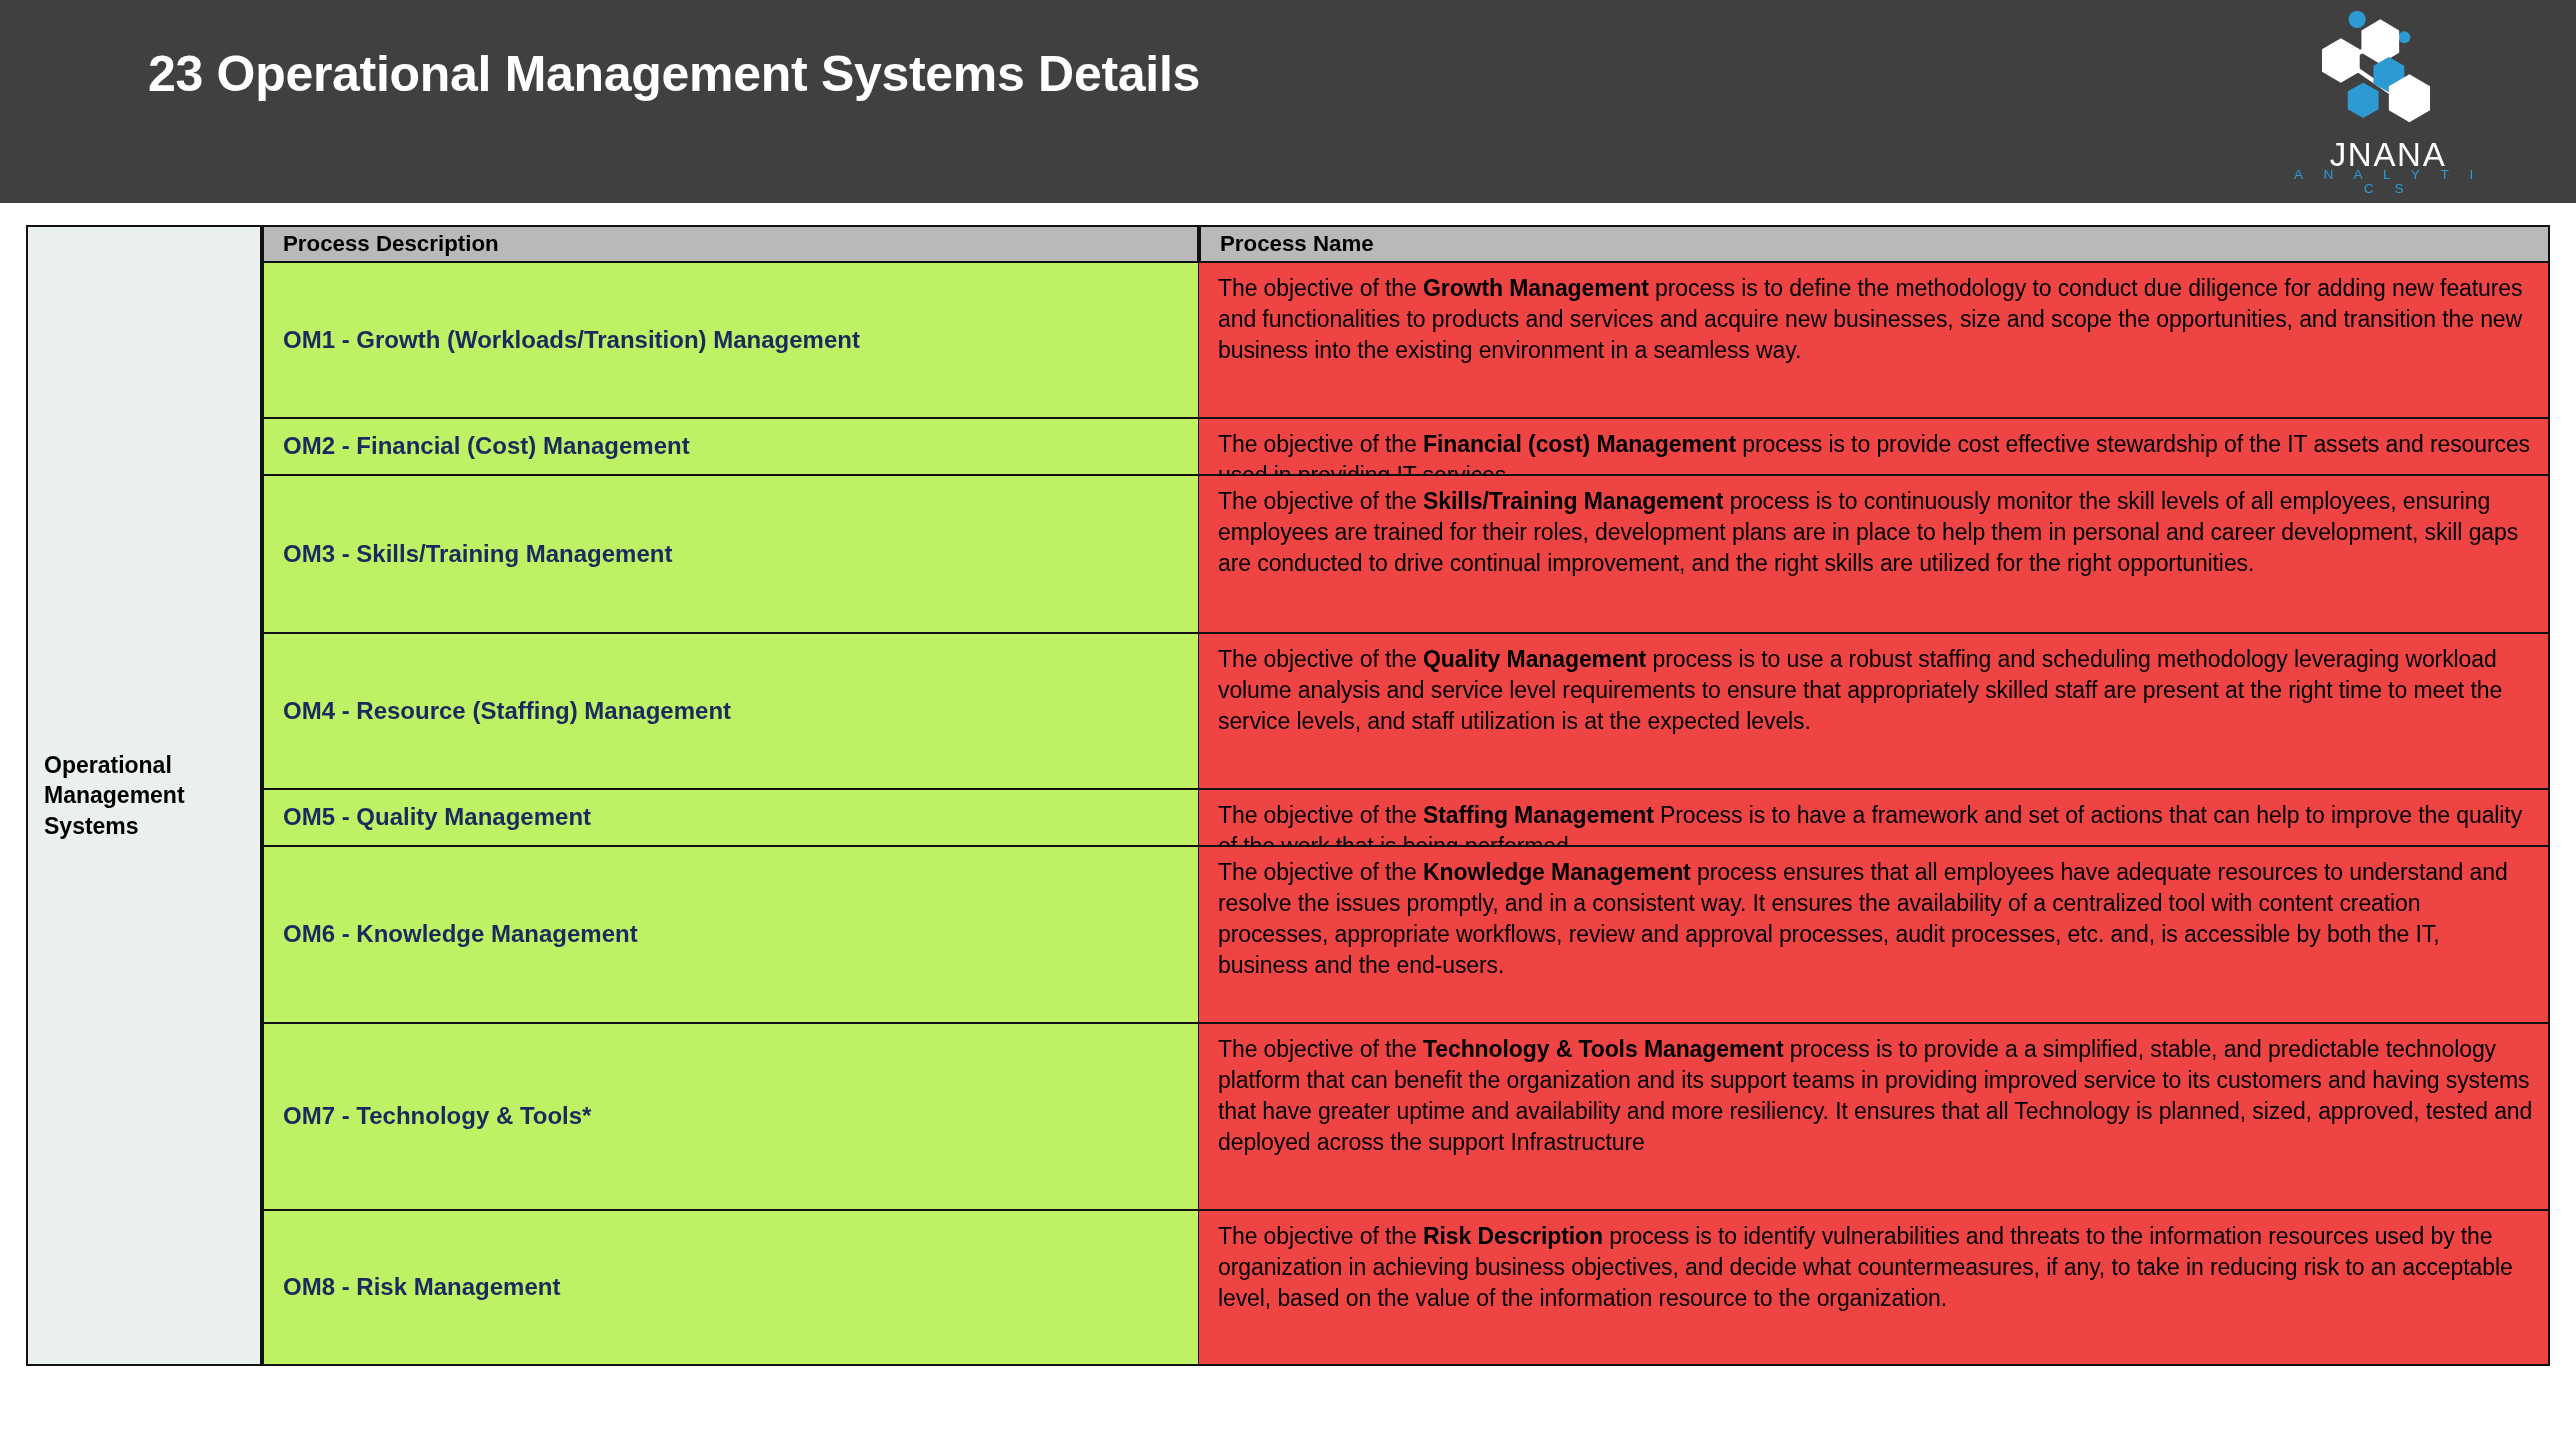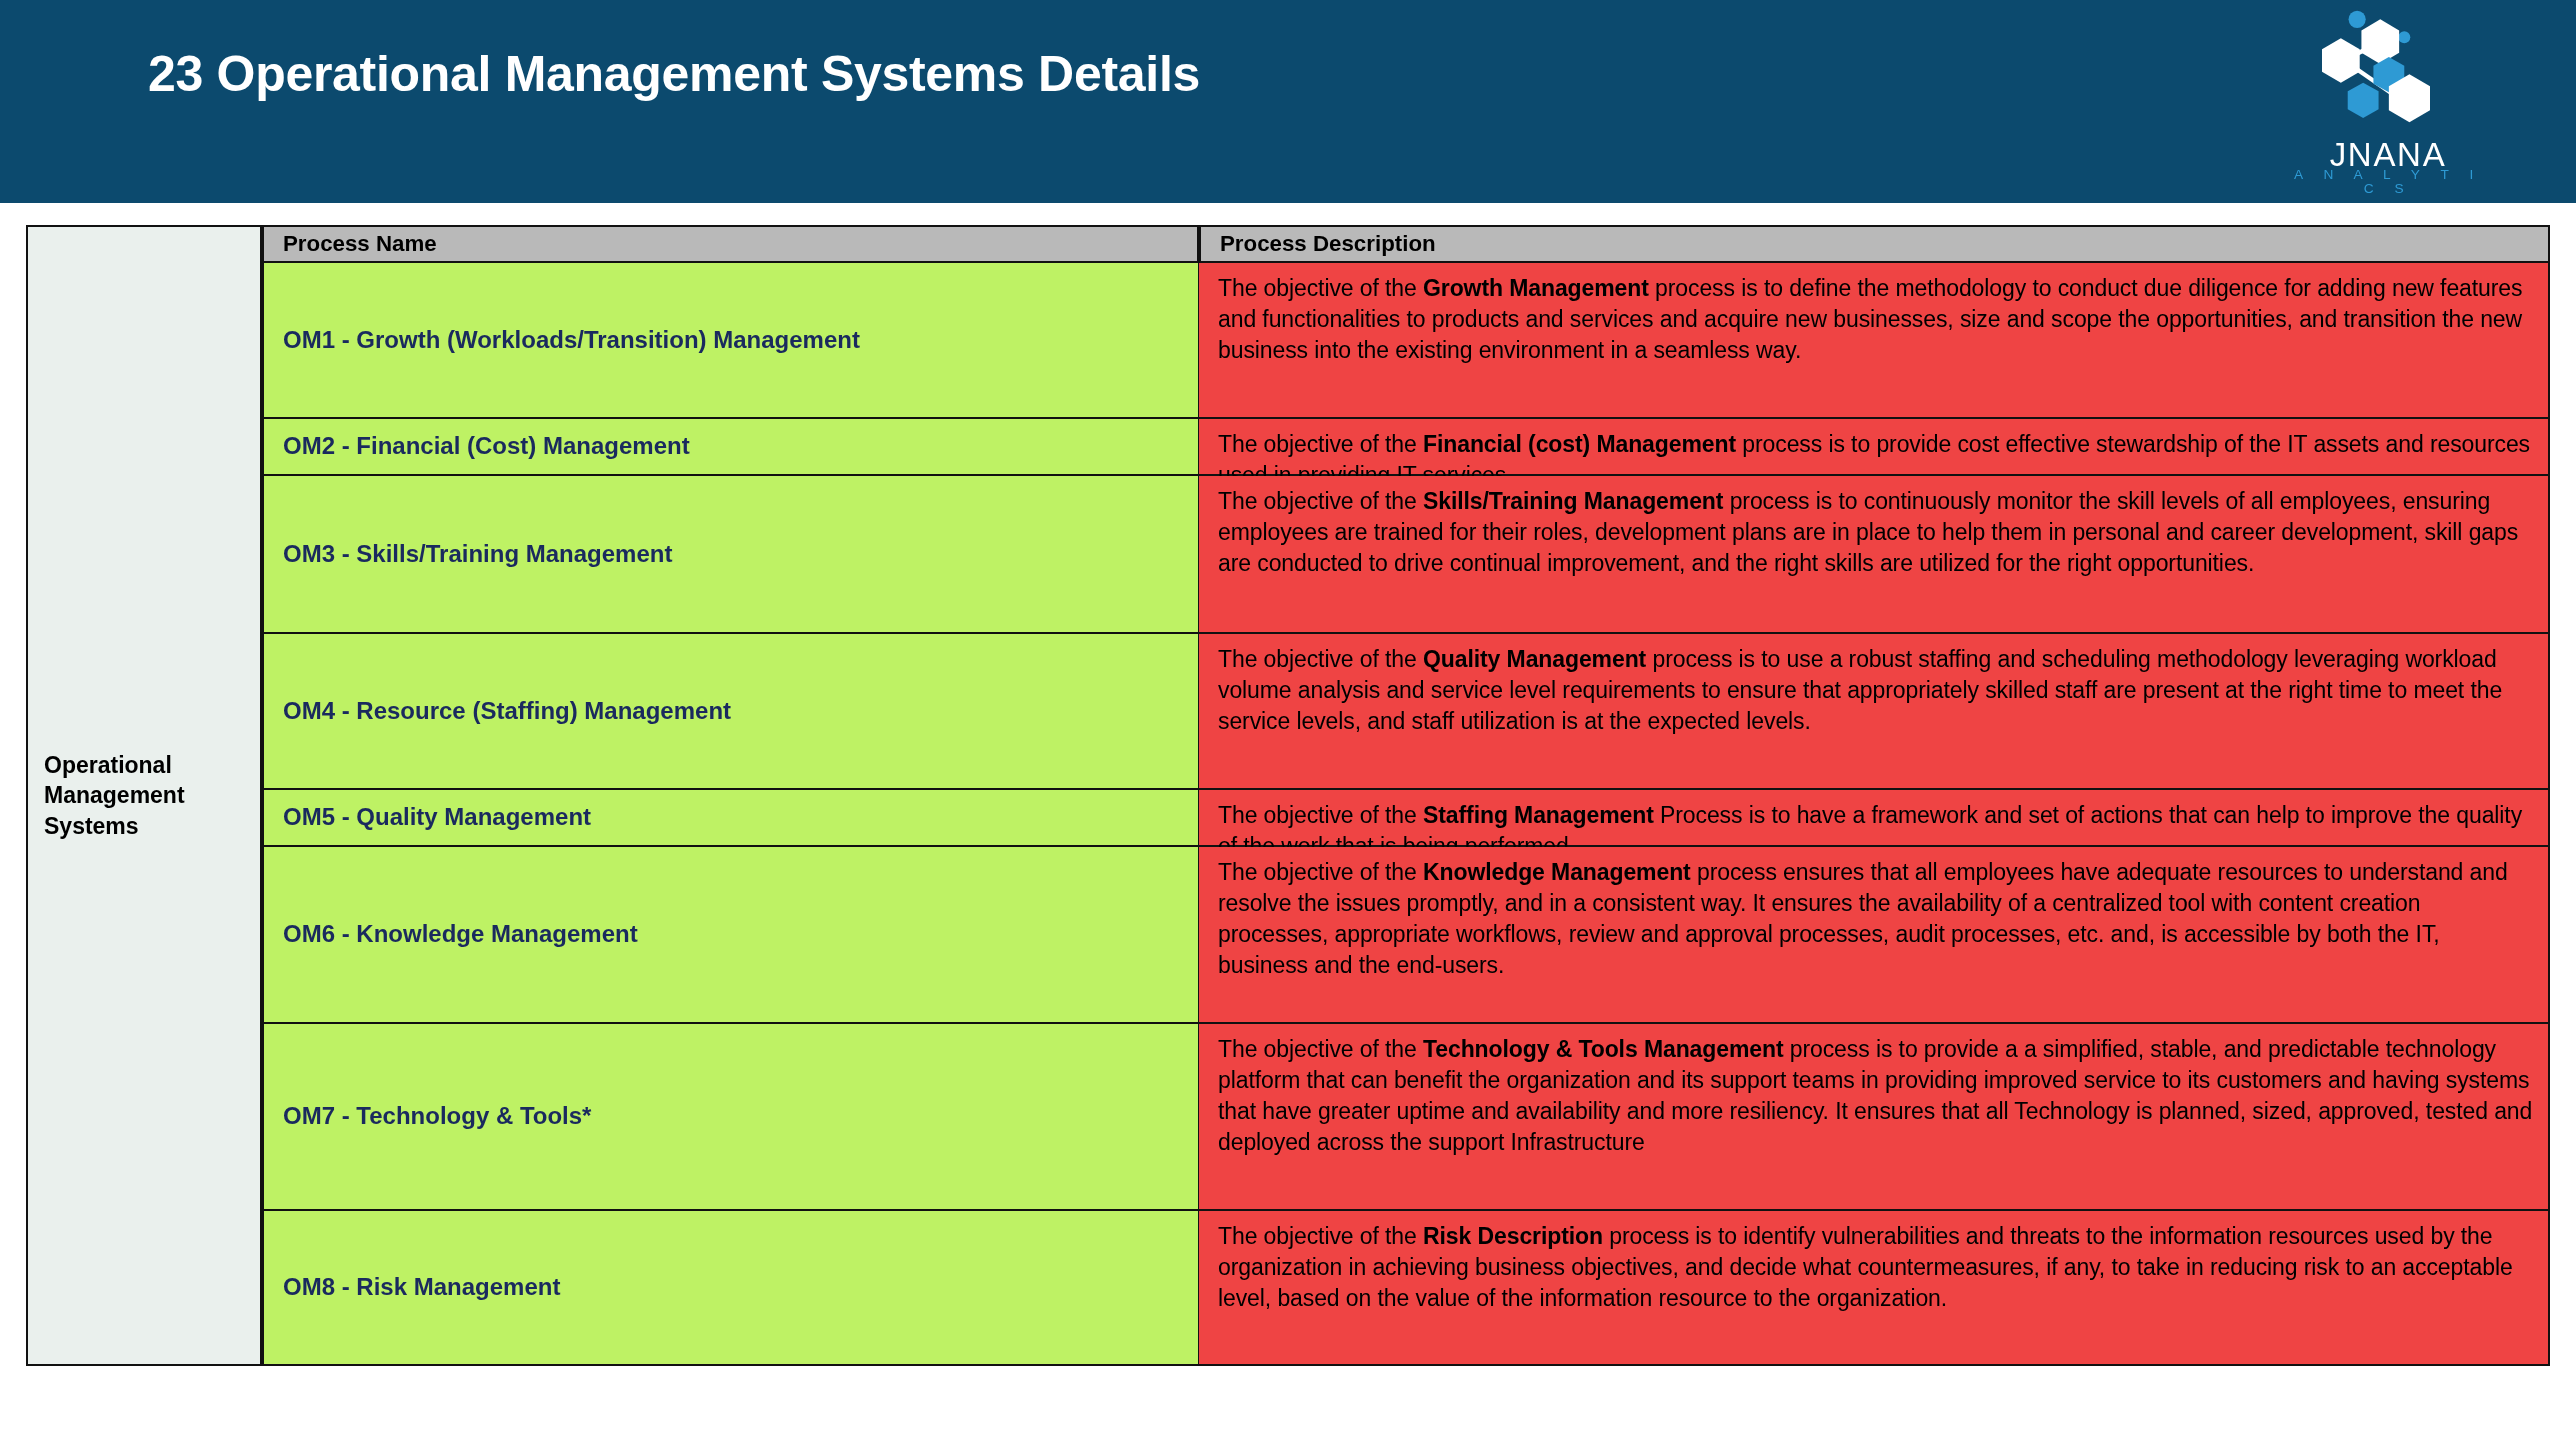--- a/index.html
+++ b/index.html
@@ -18,21 +18,21 @@
     background: #ffffff;
     overflow: hidden;
   }
 
   
   .banner {
     position: absolute;
     left: 0; top: 0;
     width: 2576px;
     height: 203px;
-    background: #0c4a6e;
+    background: #404040;
     padding-left: 32px;
   }
 
   .banner-title {
     position: absolute;
     left: 148px;
     top: 45px;
     font-size: 50px;
     font-weight: bold;
     color: #ffffff;
@@ -185,24 +185,24 @@
   <div class="table-wrap">
     <div class="grid">
 
       <div class="cat-cell">
         <div class="cat-label">Operational
 Management
 Systems</div>
       </div>
 
       <div class="hdr">
-        <span class="hdr-label">Process Name</span>
+        <span class="hdr-label">Process Description</span>
       </div>
       <div class="hdr">
-        <span class="hdr-label">Process Description</span>
+        <span class="hdr-label">Process Name</span>
       </div>
 
       <div class="name-cell">
           <span class="name-label">OM1 - Growth (Workloads/Transition) Management</span>
         </div>
       <div class="desc-cell">
           <span class="desc-text">The objective of the <b>Growth Management</b> process is to define the methodology to conduct due diligence for adding new features and functionalities to products and services and acquire new businesses, size and scope the opportunities, and transition the new business into the existing environment in a seamless way.</span>
         </div>
 
       <div class="name-cell">

